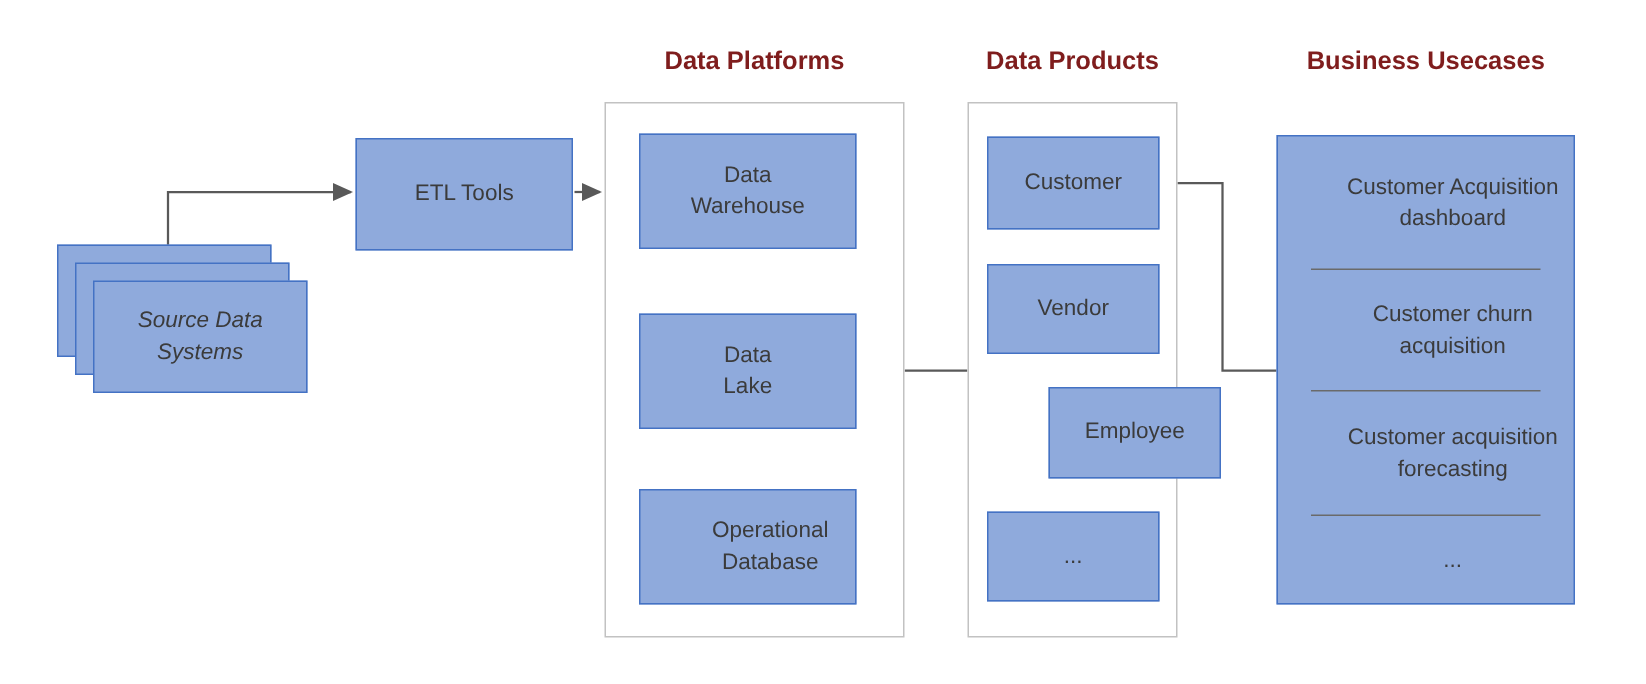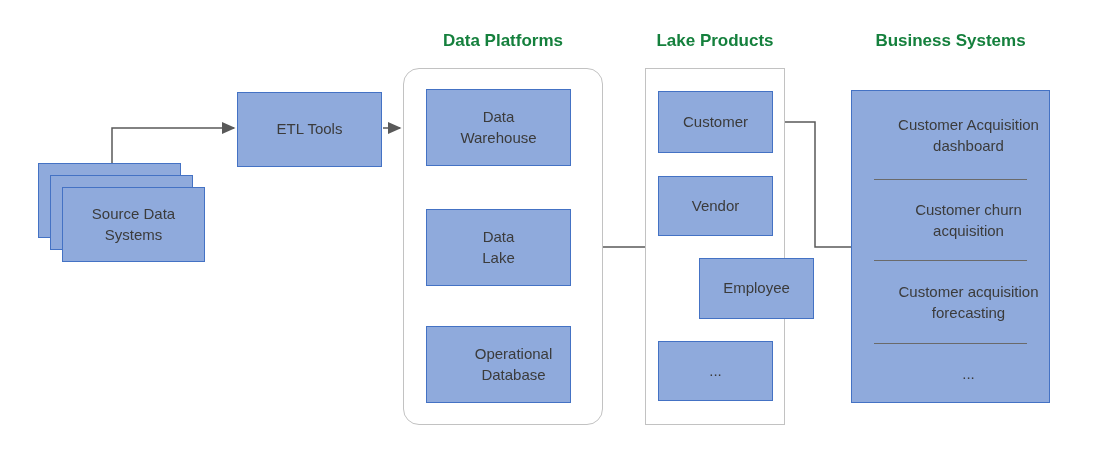--- a/index.html
+++ b/index.html
@@ -17,21 +17,21 @@
   .connector-layer {
     position: absolute;
     left: 0; top: 0;
     width: 1097px; height: 456px;
     pointer-events: none;
   }
   .col-header {
     position: absolute;
     font-size: 17px;
     font-weight: bold;
-    color: #15803d;
+    color: #7f1d1d;
     text-align: center;
     white-space: nowrap;
   }
   .blue-box {
     position: absolute;
     background: #8FAADC;
     border: 1px solid #4472C4;
     display: flex;
     align-items: center;
     justify-content: center;
@@ -91,35 +91,35 @@
         <path d="M0,0 L9,4 L0,8 Z" fill="#595959"></path>
       </marker>
     </defs>
     <path d="M112,164 L112,128 L234,128" fill="none" stroke="#595959" stroke-width="1.5" marker-end="url(#arrowhead)"></path>
     <path d="M383,128 L400,128" fill="none" stroke="#595959" stroke-width="1.5" marker-end="url(#arrowhead)"></path>
     <path d="M603,247 L645,247" fill="none" stroke="#595959" stroke-width="1.5"></path>
     <path d="M773,122 L815,122 L815,247 L851,247" fill="none" stroke="#595959" stroke-width="1.5"></path>
   </svg>
 
   <div class="col-header" style="left:403px; top:31px; width:200px;">Data Platforms</div>
-  <div class="col-header" style="left:645px; top:31px; width:140px;">Lake Products</div>
-  <div class="col-header" style="left:851px; top:31px; width:199px;">Business Systems</div>
+  <div class="col-header" style="left:645px; top:31px; width:140px;">Data Products</div>
+  <div class="col-header" style="left:851px; top:31px; width:199px;">Business Usecases</div>
 
   <div class="stack-ghost" style="left:38px; top:163px;"></div>
   <div class="stack-ghost" style="left:50px; top:175px;"></div>
-  <div class="blue-box" style="left:62px; top:187px; width:143px; height:75px;">
+  <div class="blue-box" style="left:62px; top:187px; width:143px; height:75px;font-style:italic;">
     <span class="label">Source Data
 Systems</span>
   </div>
 
   <div class="blue-box" style="left:237px; top:92px; width:145px; height:75px;">
     <span class="label">ETL Tools</span>
   </div>
 
-  <div class="container-box" style="left:403px; top:68px; width:200px; height:357px;border-radius:16px;">
+  <div class="container-box" style="left:403px; top:68px; width:200px; height:357px;">
     <div class="blue-box" style="left:22px; top:20px; width:145px; height:77px;">
       <span class="label">Data
 Warehouse</span>
     </div>
     <div class="blue-box" style="left:22px; top:140px; width:145px; height:77px;">
       <span class="label">Data
 Lake</span>
     </div>
     <div class="blue-box" style="left:22px; top:257px; width:145px; height:77px;padding-left:30px;">
       <span class="label">Operational

